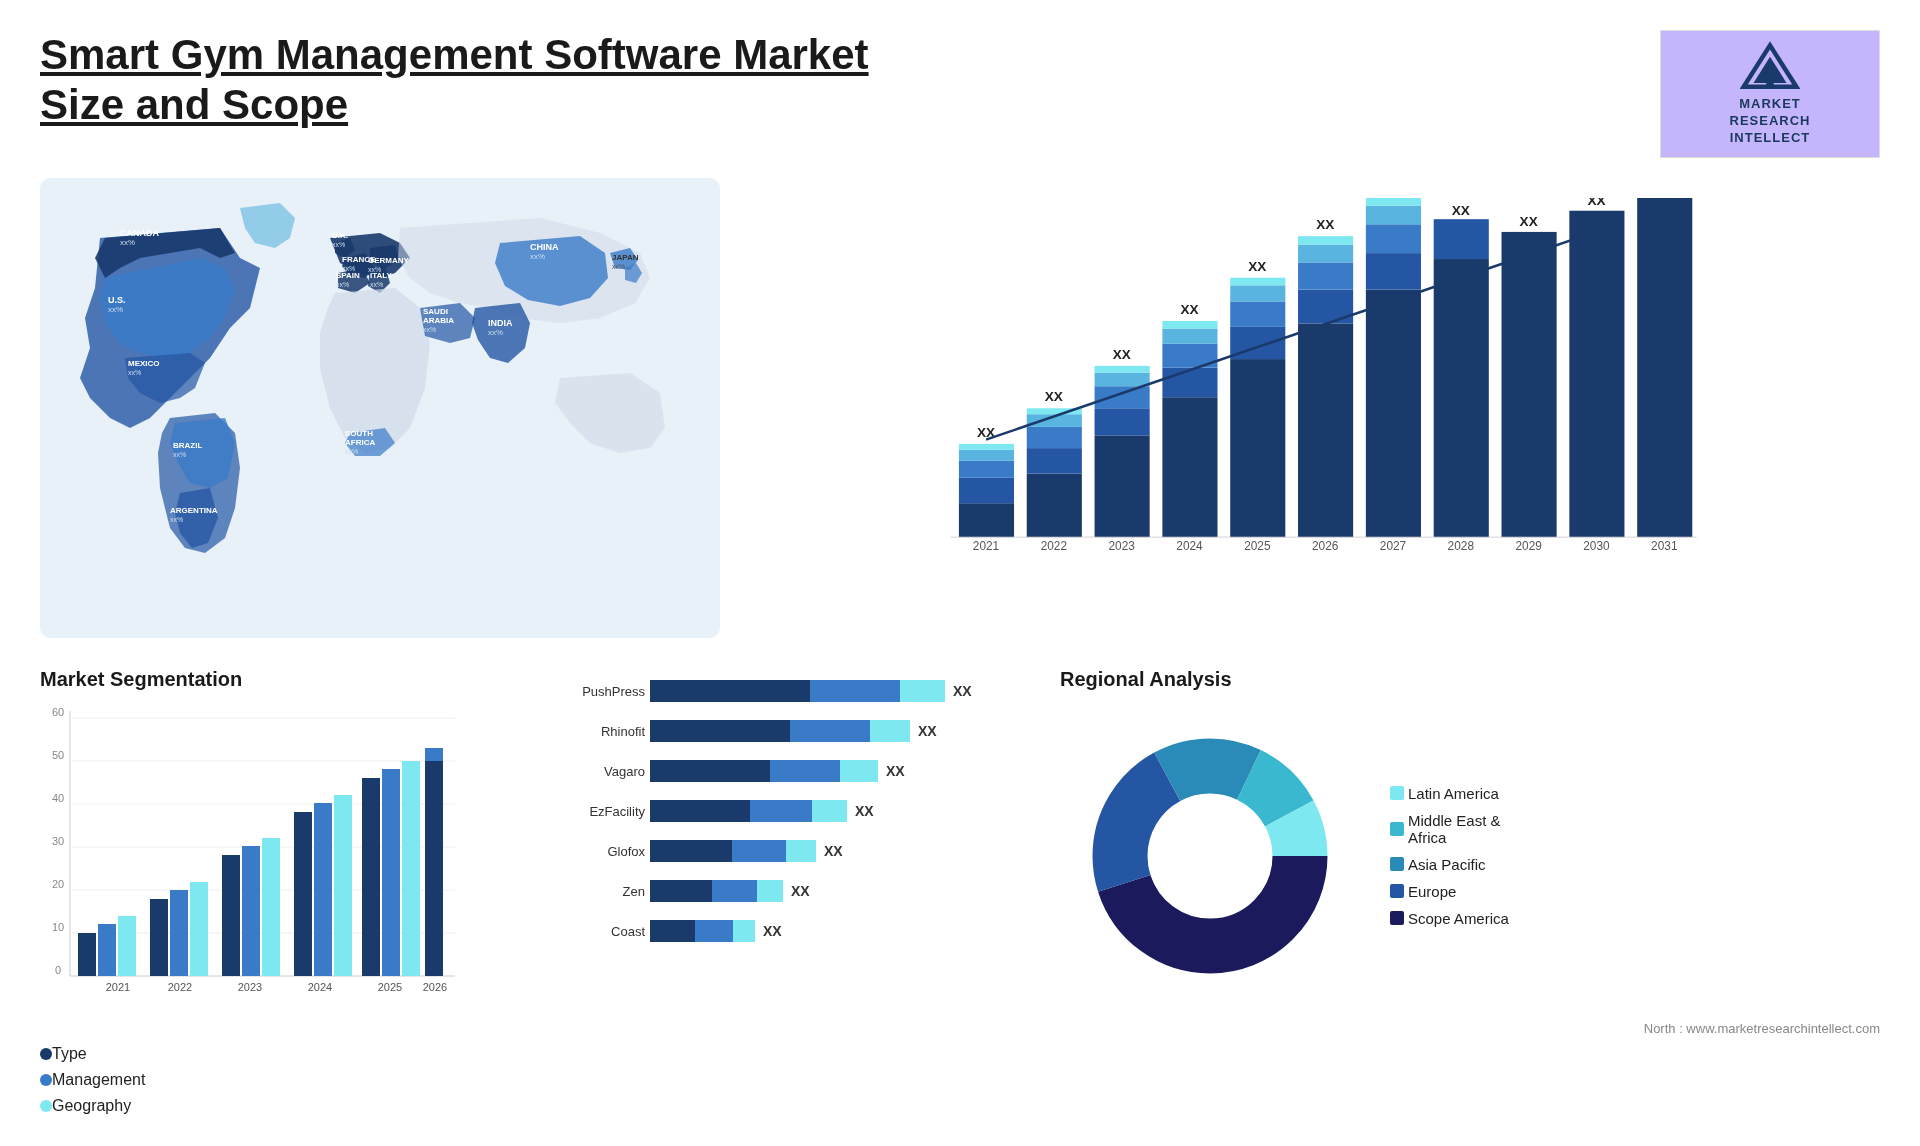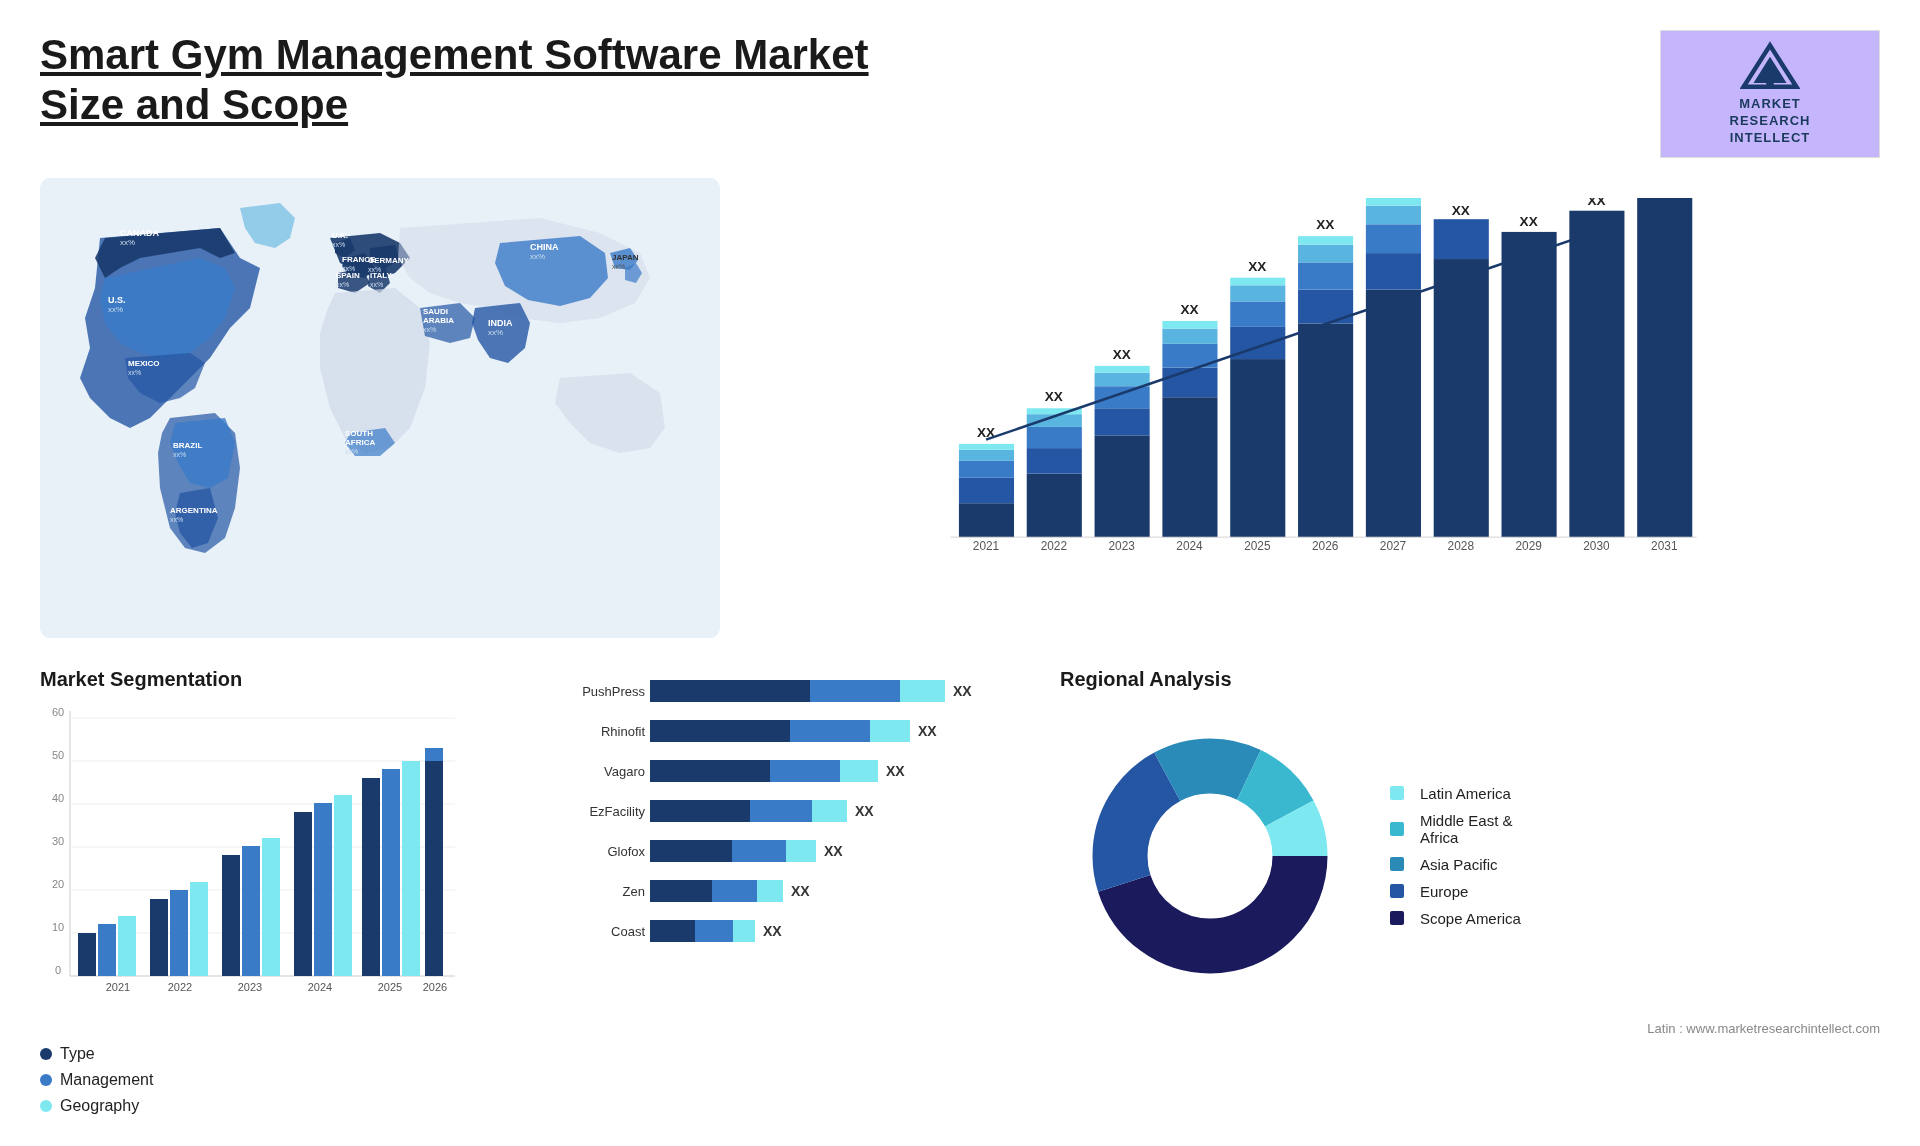--- a/index.html
+++ b/index.html
@@ -93,21 +93,20 @@
     }
     .seg-legend {
       margin-top: 15px;
       display: flex;
       flex-direction: column;
       gap: 8px;
     }
     .seg-legend-item {
       display: flex;
       align-items: center;
-      gap: 8px;
       font-size: 16px;
     }
     .legend-dot {
       width: 12px;
       height: 12px;
       border-radius: 50%;
       flex-shrink: 0;
     }
 
     
@@ -126,21 +125,21 @@
       margin-top: 10px;
     }
     .regional-legend {
       display: flex;
       flex-direction: column;
       gap: 10px;
     }
     .regional-legend-item {
       display: flex;
       align-items: center;
-      gap: 16px;
+      gap: 4px;
       font-size: 15px;
     }
     .legend-square {
       width: 14px;
       height: 14px;
       border-radius: 2px;
       flex-shrink: 0;
     }
     .source-text {
       text-align: right;
@@ -503,16 +502,16 @@
           <div class="legend-square" style="background:#2456a4"></div>
           <span>Europe</span>
         </div>
         <div class="regional-legend-item">
           <div class="legend-square" style="background:#1a1a5c"></div>
           <span>Scope America</span>
         </div>
       </div>
     </div>
 
-    <div class="source-text">Latin : www.marketresearchintellect.com</div>
+    <div class="source-text">North : www.marketresearchintellect.com</div>
   </div>
 
 </div>
 
 </body></html>

